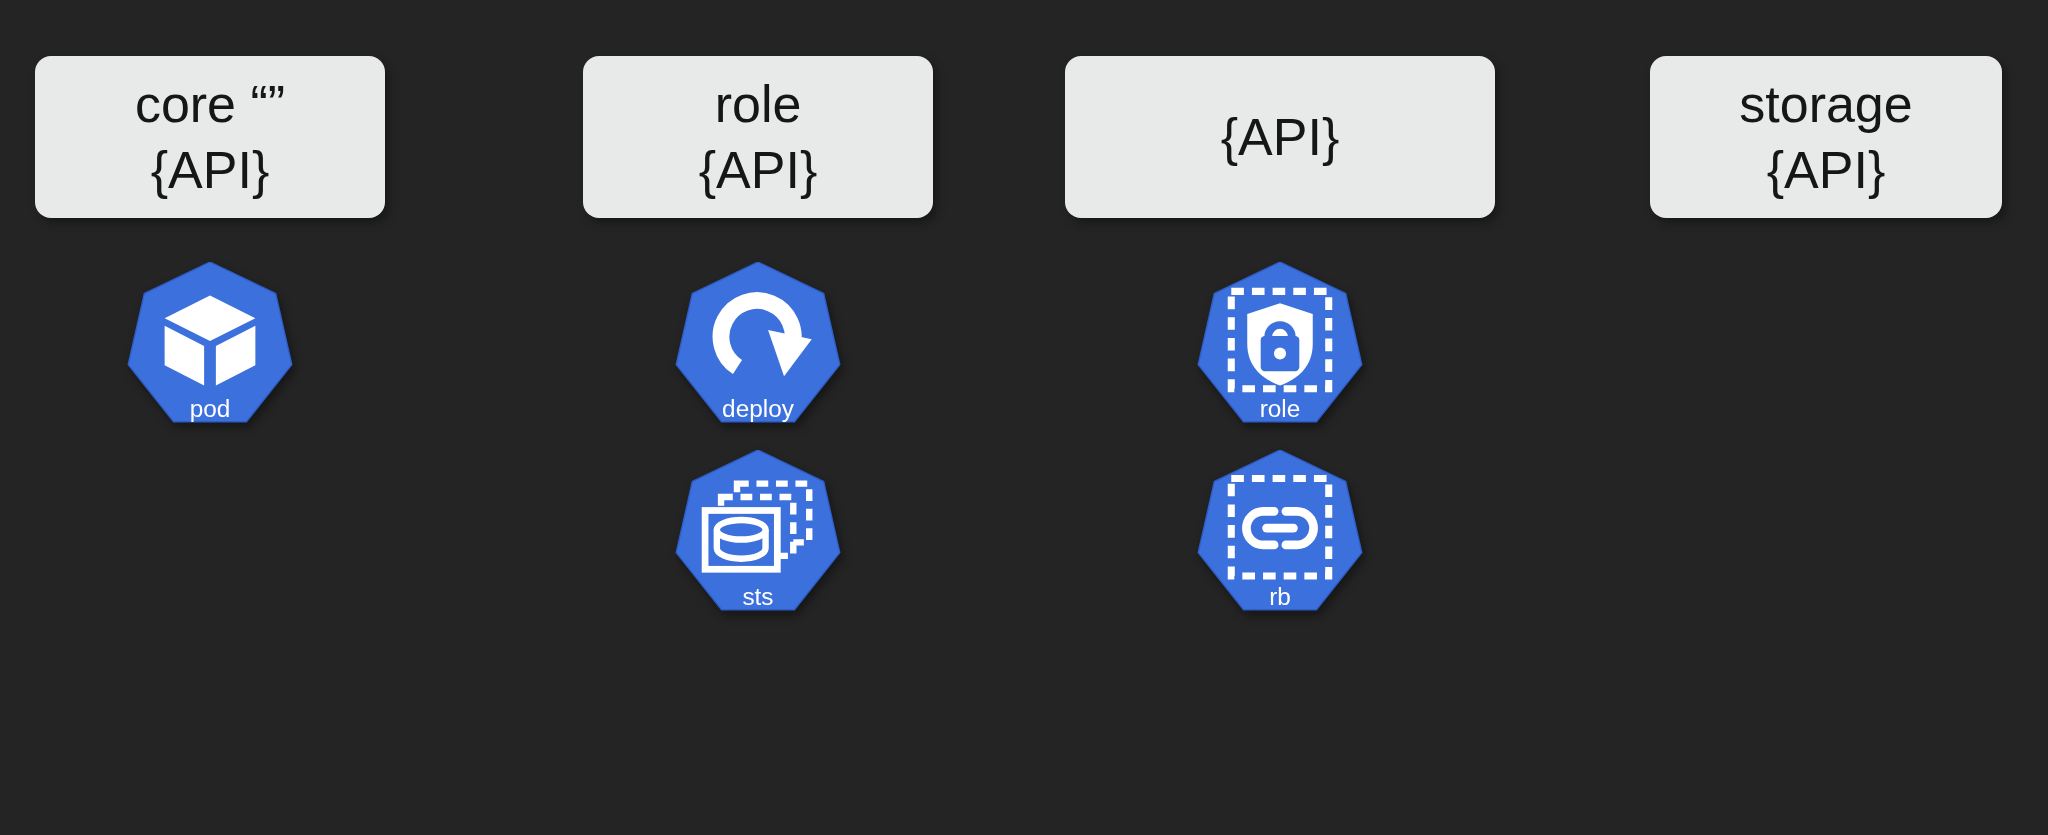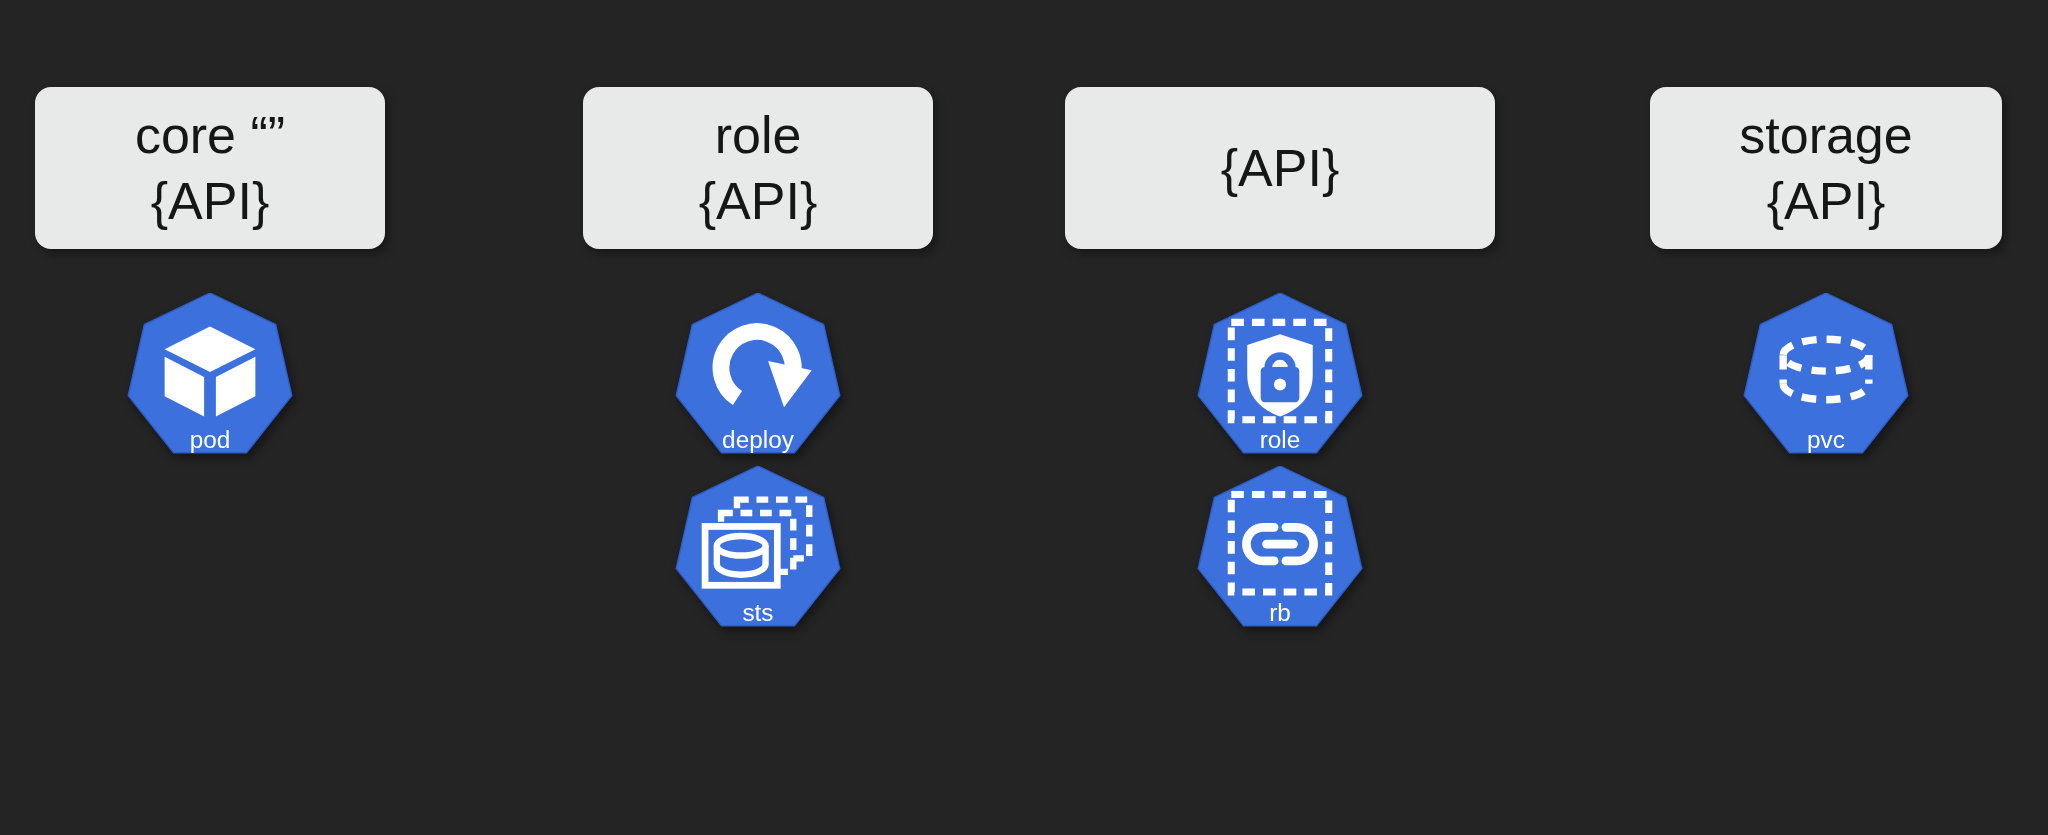--- a/index.html
+++ b/index.html
@@ -14,21 +14,21 @@
     width:2048px;height:835px;
     background:var(--background);
     overflow:hidden;
     font-family:"Liberation Sans",sans-serif;
   }
   .board{
     position:relative;
     width:2048px;height:835px;
     display:flex;
     align-items:flex-start;
-    padding-top:87px;
+    padding-top:56px;
     box-sizing:border-box;
   }
   .column{
     display:flex;flex-direction:column;align-items:center;
     width:350px;flex:0 0 auto;
   }
   .column:nth-child(1){margin-left:35px;}
   .column:nth-child(2){margin-left:198px;}
   .column:nth-child(3){margin-left:132px;width:430px;}
   .column:nth-child(4){margin-left:155px;width:352px;}
@@ -37,21 +37,21 @@
     background:var(--header_bg);
     border-radius:16px;
     display:flex;flex-direction:column;justify-content:center;align-items:center;
     color:var(--header_text);
     font-size:52px;line-height:66px;
     box-shadow:4px 5px 10px rgba(0,0,0,.35);
   }
   .group-name,.api-tag{white-space:nowrap;}
   .resources{
     margin-top:44px;
-    display:flex;flex-direction:column;gap:5px;align-items:center;
+    display:flex;flex-direction:column;gap:20px;align-items:center;
   }
   .resource{margin:0;width:168px;height:168px;}
   .resource svg{
     display:block;width:168px;height:168px;
     filter:drop-shadow(3px 5px 5px rgba(0,0,0,.4));
   }
   .hepta{fill:var(--hepta);stroke:#2e5ec8;stroke-width:.8;}
   .res-label{
     fill:var(--glyph);
     font-size:14.5px;font-weight:500;
@@ -156,29 +156,15 @@
 </div>
   </section>
 
   <section class="column">
     <div class="header">
       <div class="group-name">storage</div>
       <div class="api-tag">{API}</div>
     </div>
     <div class="resources">
 
-  <figure class="resource">
-    <svg viewBox="0 0 100 100">
-      <polygon class="hepta" points="50,0 89.1,18.8 98.7,61.1 71.7,95.1 28.3,95.1 1.3,61.1 10.9,18.8"></polygon>
-      <g class="glyph">
-              <g fill="none" stroke="#fff" stroke-width="4.4" stroke-dasharray="8.5 6">
-                <ellipse cx="50" cy="37" rx="25.5" ry="9.5"></ellipse>
-                <path d="M 24.5 37 V 54"></path>
-                <path d="M 75.5 37 V 54"></path>
-                <path d="M 24.5 54 A 25.5 9.5 0 0 0 75.5 54"></path>
-              </g>
-            </g>
-      <text class="res-label" x="50" y="92.5">pvc</text>
-    </svg>
-  </figure>
 </div>
   </section>
 </div>
 
 </body></html>

